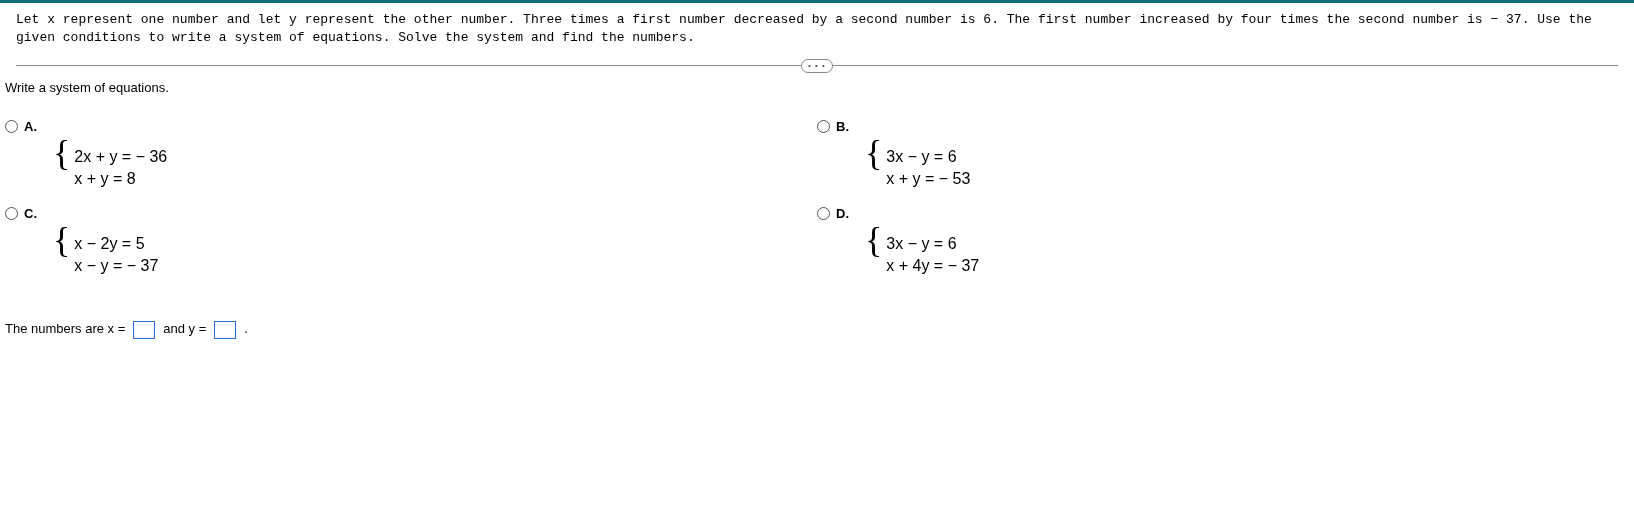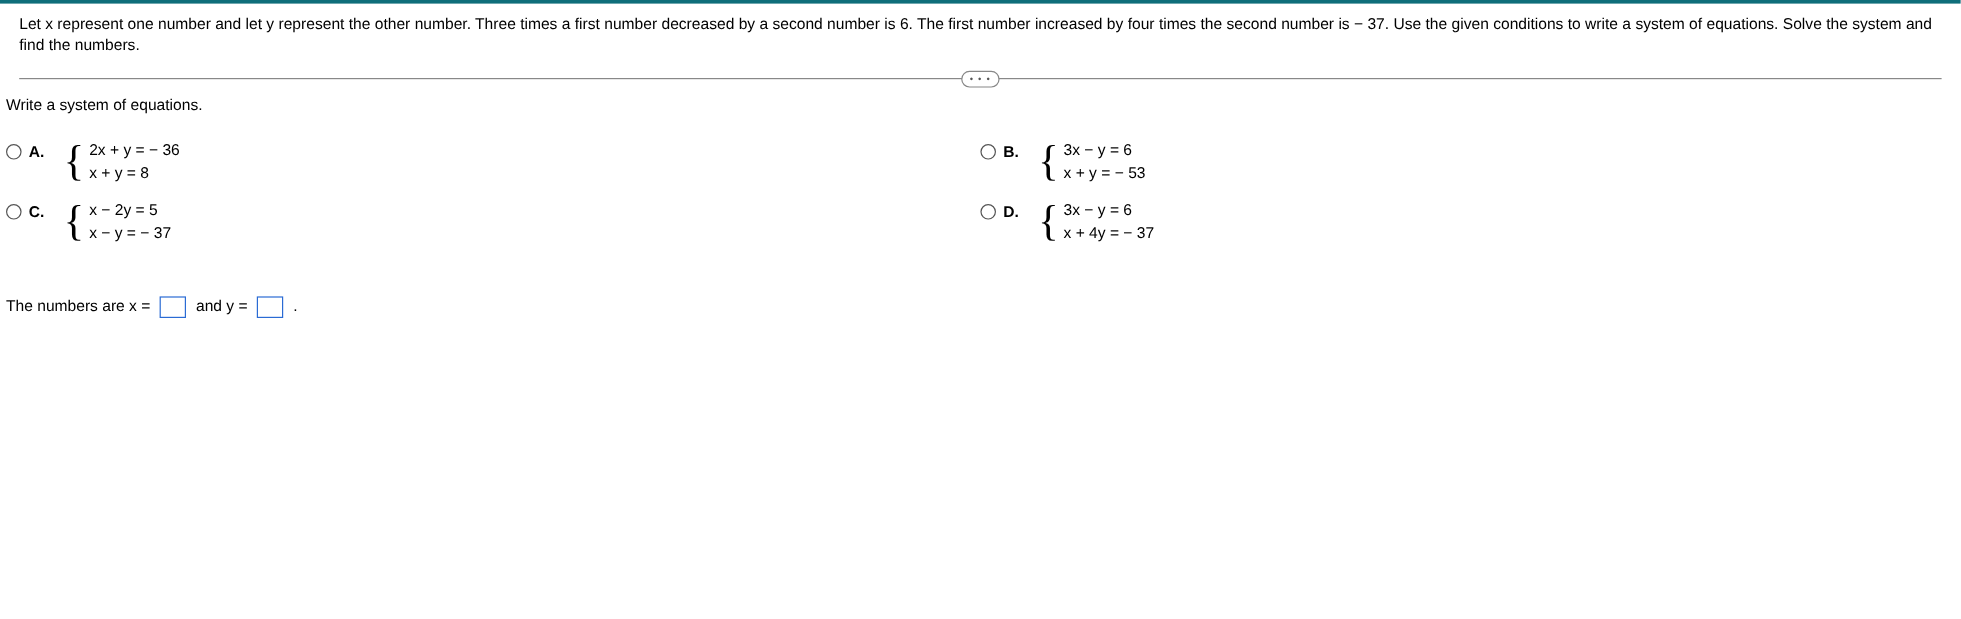--- a/index.html
+++ b/index.html
@@ -15,20 +15,21 @@
       padding: 0;
     }
     .top-border {
       height: 3px;
       background: #0f6e7a;
       width: 100%;
     }
     .question-text {
       padding: 8px 16px;
       line-height: 1.4;
+      font-family: Liberation Mono, monospace;
     }
     .divider-wrap {
       position: relative;
       margin: 10px 0 14px 0;
       padding: 0 16px;
     }
     .divider-line {
       height: 1px;
       background: #888;
       width: 100%;
@@ -92,21 +93,22 @@
     .brace {
       font-size: 36px;
       line-height: 36px;
       font-family: 'Times New Roman', serif;
       margin-right: 4px;
       font-weight: 100;
     }
     .eq-col {
       display: flex;
       flex-direction: column;
-      font-size: 13px;
+      font-size: 16px;
+      margin-top: 31px;
     }
     .eq-col div {
       padding: 2px 0;
     }
     .solve-instruction {
       margin: 18px 0 14px 0;
     }
     .answer-line {
       display: flex;
       gap: 4px;

